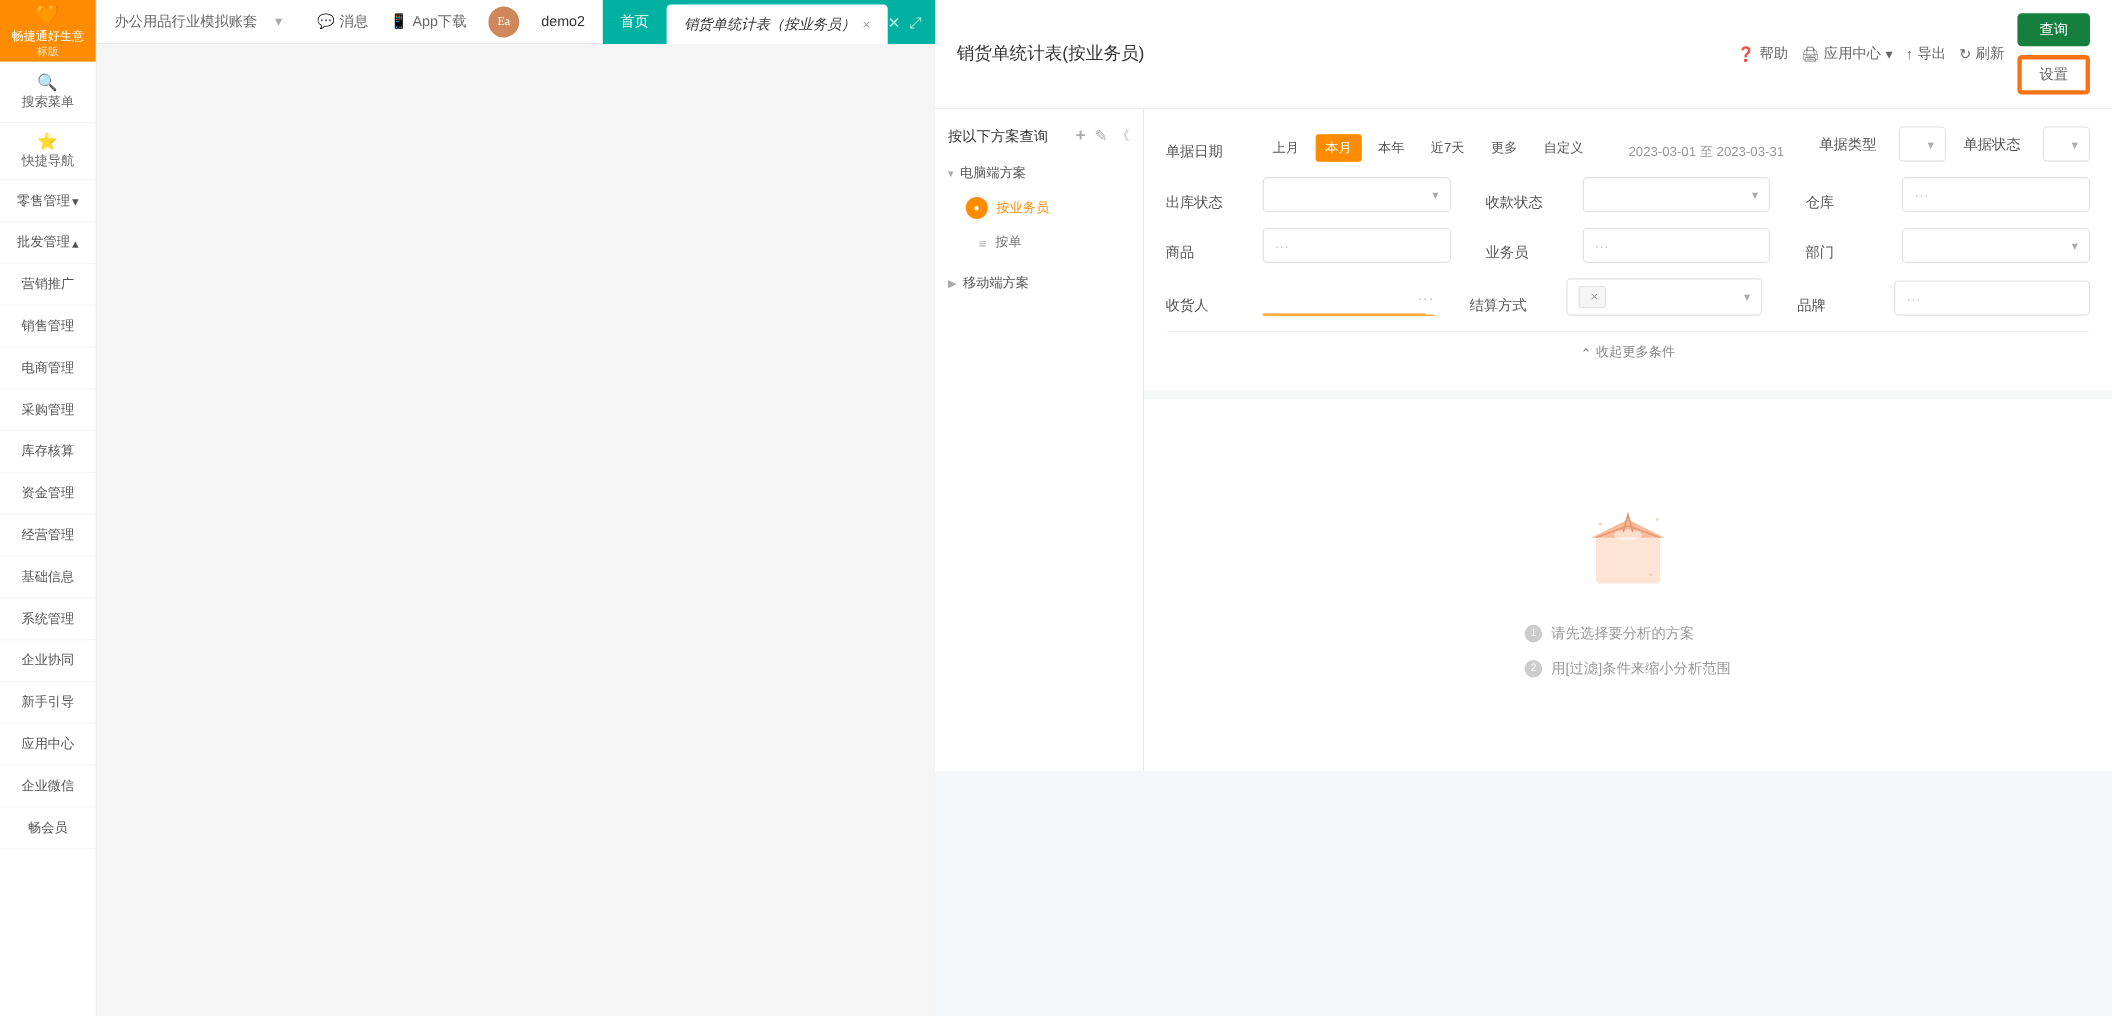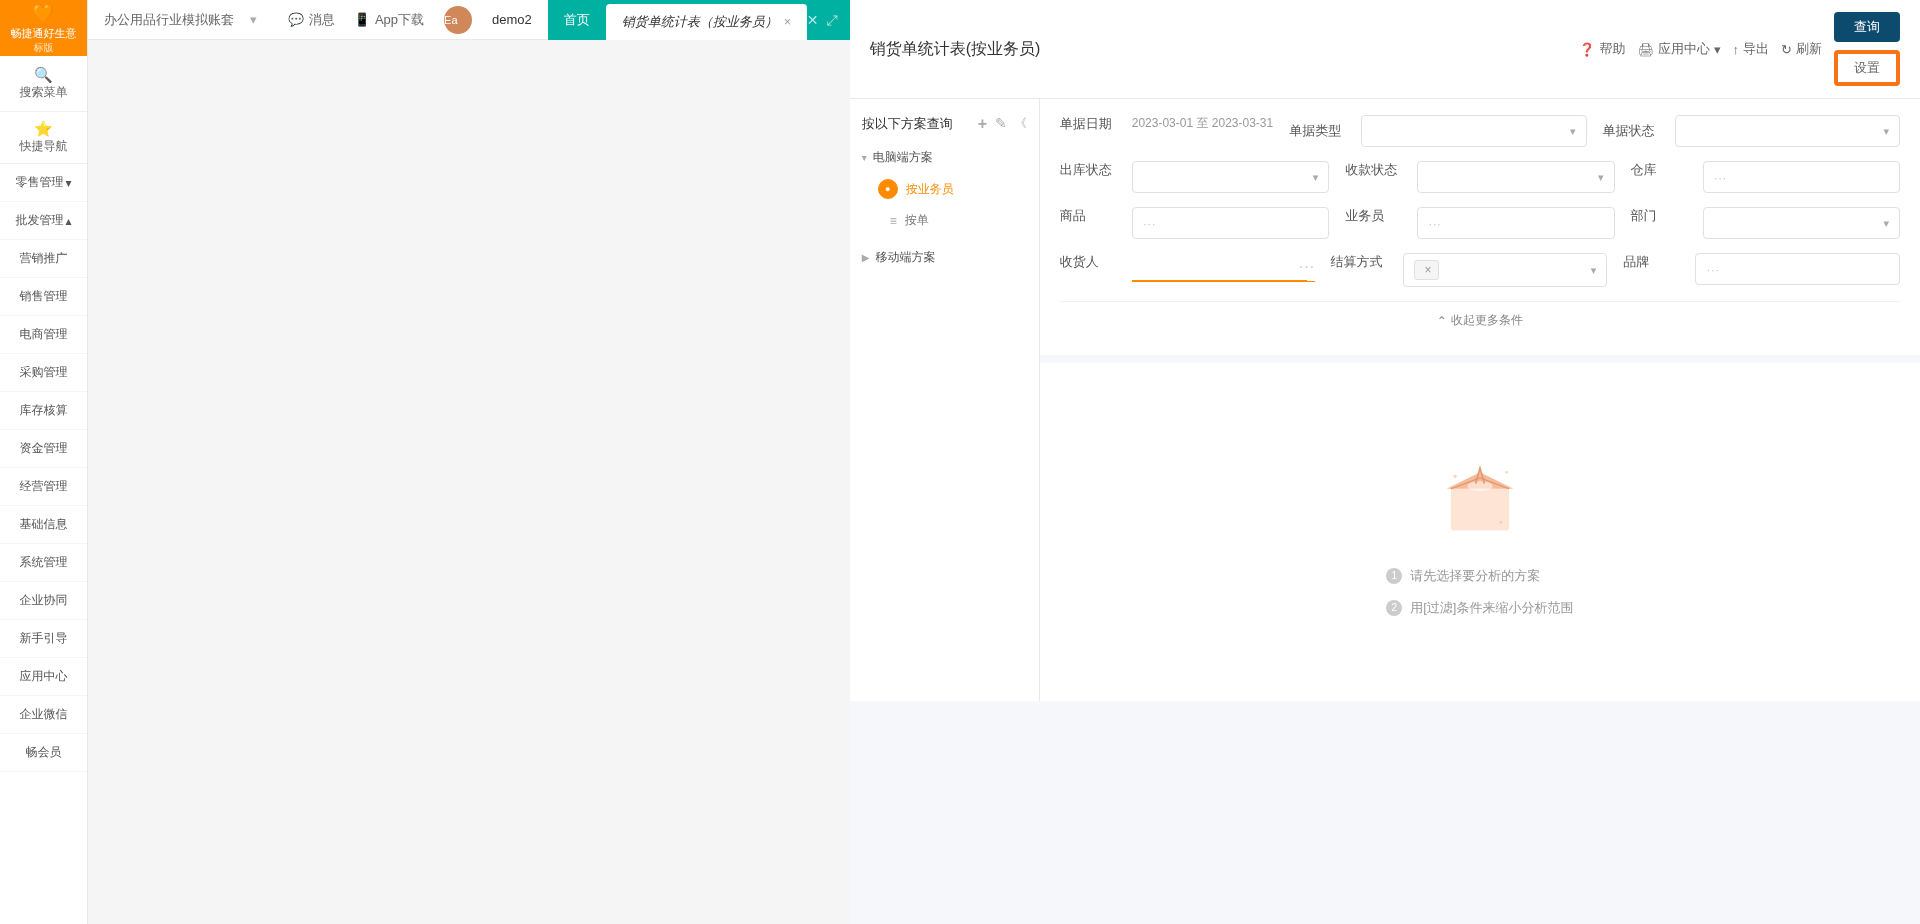--- a/index.html
+++ b/index.html
@@ -14,40 +14,40 @@
     .sidebar-item { display: flex; flex-direction: column; align-items: center; padding: 10px 4px; cursor: pointer; color: #555; font-size: 12px; border-bottom: 1px solid #f5f5f5; }
     .sidebar-item.has-arrow { flex-direction: row; justify-content: center; gap: 2px; }
 
     
     .main { flex: 1; display: flex; flex-direction: row; height: 100%; overflow: hidden; }
 
     
     .topbar { height: 40px; background: #fff; border-bottom: 1px solid #e8e8e8; display: flex; align-items: center; padding: 0 16px; gap: 16px; }
     .topbar-actions { display: flex; align-items: center; gap: 20px; color: #666; font-size: 13px; }
     .topbar-actions span { cursor: pointer; display: flex; align-items: center; gap: 4px; }
-    .user-avatar { width: 28px; height: 28px; border-radius: 50%; background: #d0875a; color: #fff; display: flex; align-items: center; font-size: 11px; cursor: pointer; }
+    .user-avatar { width: 28px; height: 28px; border-radius: 50%; background: #d0875a; color: #fff; display: flex; align-items: center; justify-content: center; font-size: 11px; cursor: pointer; font-family: Liberation Serif, serif; }
 
     
     .tabs { height: 40px; background: #00b0a0; display: flex; align-items: center; padding: 0 0; }
     .tab-item { height: 40px; padding: 0 16px; display: flex; align-items: center; gap: 6px; cursor: pointer; color: rgba(255,255,255,0.8); font-size: 13px; }
     .tab-item.home { color: #fff; font-weight: 500; }
     .tab-item.active { background: #fff; color: #333; border-radius: 4px 4px 0 0; margin-top: 4px; height: 36px; font-style: italic; }
     .tab-item .close-btn { font-size: 12px; color: #999; cursor: pointer; }
     .tab-maximize { margin-left: auto; padding-right: 12px; color: rgba(255,255,255,0.8); display: flex; gap: 8px; }
     .tab-maximize span { cursor: pointer; font-size: 14px; }
 
     
     .content { flex: 1; overflow-y: auto; background: #f5f7fa; }
 
     
     .page-header { background: #fff; padding: 12px 20px; display: flex; align-items: center; justify-content: space-between; border-bottom: 1px solid #e8e8e8; }
     .page-title { font-size: 16px; color: #333; font-weight: 500; }
     .page-header-actions { display: flex; align-items: center; gap: 12px; color: #666; font-size: 13px; }
     .page-header-actions span { cursor: pointer; display: flex; align-items: center; gap: 4px; }
-    .btn-query { background: #0c4a6e; color: #fff; border: none; padding: 6px 20px; border-radius: 4px; cursor: pointer; font-size: 13px; }
+    .btn-query { background: #15803d; color: #fff; border: none; padding: 6px 20px; border-radius: 4px; cursor: pointer; font-size: 13px; }
     .btn-settings { background: #fff; color: #666; border: 4px solid #f97316; padding: 5px 16px; border-radius: 4px; cursor: pointer; font-size: 13px; margin-top: 4px; }
 
     
     .body-area { display: flex; flex: 1; background: #f5f7fa; }
 
     
     .left-panel { width: 190px; background: #fff; border-right: 1px solid #e8e8e8; padding: 10px 0; }
     .panel-header { display: flex; align-items: flex-start; justify-content: space-between; padding: 6px 12px; font-size: 13px; color: #333; font-weight: 500; }
     .panel-header-icons { display: flex; gap: 8px; color: #aaa; }
     .panel-header-icons span { cursor: pointer; font-size: 14px; }
@@ -55,21 +55,21 @@
     .panel-section-title { display: flex; align-items: center; gap: 6px; padding: 6px 12px; color: #555; font-size: 12px; cursor: pointer; }
     .panel-item { display: flex; align-items: center; gap: 8px; padding: 7px 12px 7px 28px; font-size: 12px; color: #555; cursor: pointer; }
     .panel-item.active { color: #ff8c00; font-weight: 500; }
     .panel-item.active .item-circle { background: #ff8c00; color: #fff; border-color: #ff8c00; }
     .item-circle { width: 20px; height: 20px; border-radius: 50%; border: 1px solid #ddd; display: flex; align-items: center; justify-content: center; font-size: 10px; }
     .panel-sub-item { display: flex; align-items: center; gap: 8px; padding: 6px 12px 6px 40px; font-size: 12px; color: #777; cursor: pointer; }
     .mobile-section { padding: 4px 0; }
 
     
     .filter-area { flex: 1; background: #fff; padding: 16px 20px; }
-    .filter-row { display: flex; align-items: flex-start; gap: 16px; margin-bottom: 14px; }
+    .filter-row { display: flex; align-items: flex-end; gap: 32px; margin-bottom: 14px; }
     .filter-label { color: #555; font-size: 13px; min-width: 56px; flex-shrink: 0; }
     .filter-date-tabs { display: flex; align-items: center; gap: 6px; flex-shrink: 0; }
     .date-tab { padding: 3px 8px; border-radius: 3px; font-size: 12px; cursor: pointer; color: #555; border: 1px solid transparent; }
     .date-tab.active { background: #ff8c00; color: #fff; border-color: #ff8c00; }
     .date-range { color: #999; font-size: 12px; }
     .filter-select { flex: 1; border: 1px solid #e0e0e0; border-radius: 4px; padding: 6px 10px; display: flex; align-items: center; justify-content: space-between; cursor: pointer; background: #fff; color: #333; font-size: 13px; min-height: 32px; }
     .filter-select .placeholder { color: #ccc; }
     .filter-select .arrow { color: #aaa; font-size: 11px; }
     .filter-input { flex: 1; border: none; border-bottom: 1px solid #ff8c00; padding: 6px 0; font-size: 13px; color: #333; outline: none; background: transparent; }
     .filter-dots { color: #ccc; cursor: pointer; font-size: 16px; margin-left: -8px; }
@@ -258,20 +258,28 @@
             <span>移动端方案</span>
           </div>
         </div>
       </div>
 
       <div class="main-content">
         <div class="filter-area">
 
           <div class="filter-row">
             <span class="filter-label">单据日期</span>
+            <div class="filter-date-tabs">
+              <span class="date-tab">上月</span>
+              <span class="date-tab active">本月</span>
+              <span class="date-tab">本年</span>
+              <span class="date-tab">近7天</span>
+              <span class="date-tab">更多</span>
+              <span class="date-tab">自定义</span>
+            </div>
             <span class="date-range">2023-03-01 至 2023-03-31</span>
             <div style="flex:1;display:flex;gap:16px;align-items:center;">
               <span class="filter-label" style="flex-shrink:0;">单据类型</span>
               <div class="filter-select" style="flex:1;">
                 <span></span>
                 <span class="arrow">▾</span>
               </div>
               <span class="filter-label" style="flex-shrink:0;">单据状态</span>
               <div class="filter-select" style="flex:1;">
                 <span></span>

